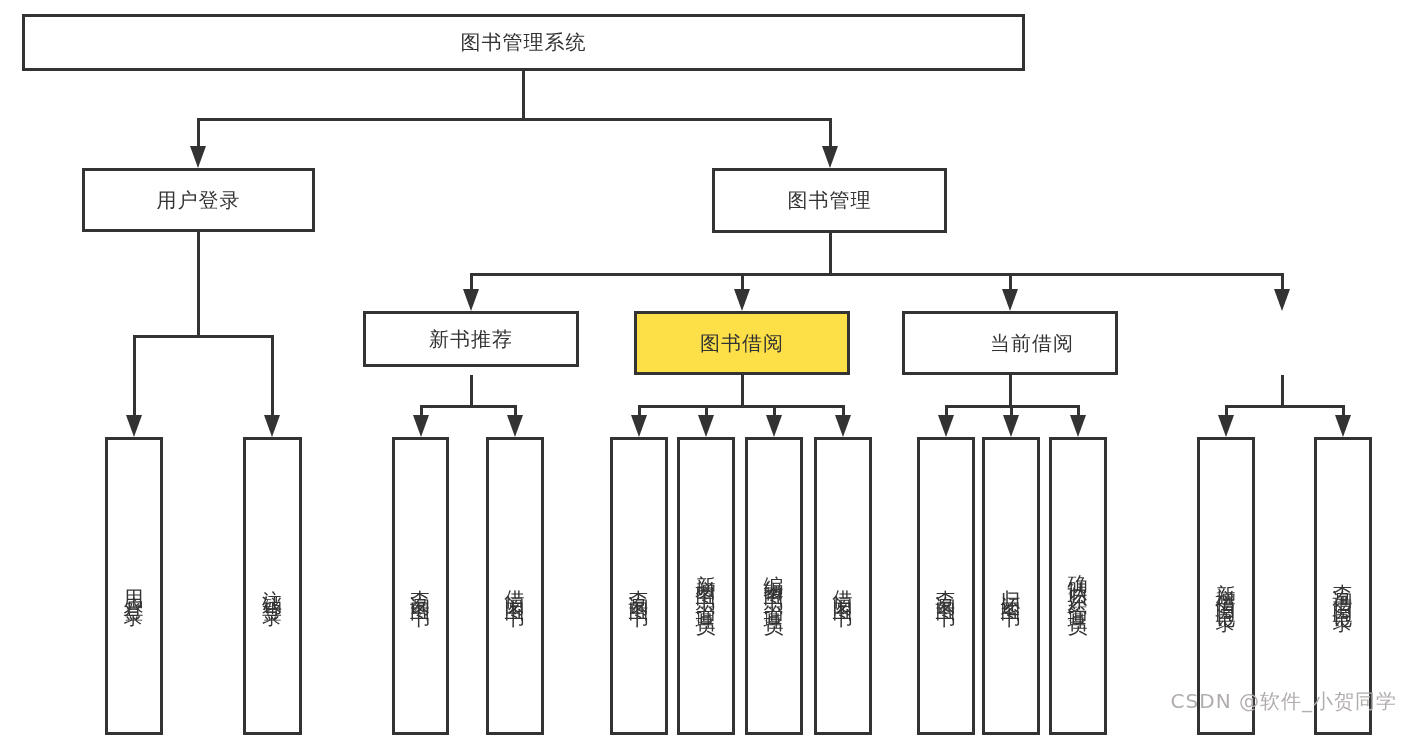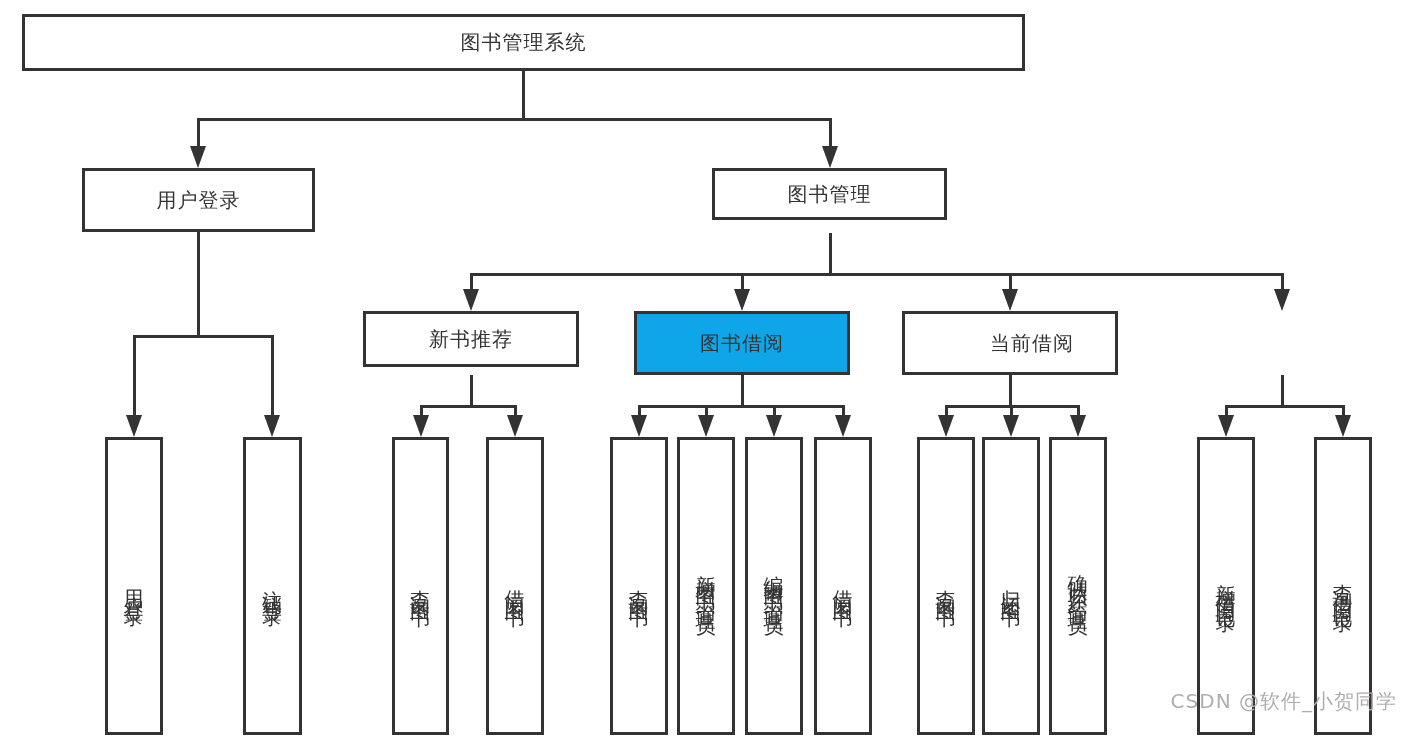--- a/index.html
+++ b/index.html
@@ -62,27 +62,27 @@
 <body>
 
 <div id="canvas">
   <span class="watermark">CSDN @软件_小贺同学</span>
 <div class="node horizontal" style="left: 22px; top: 14px; width: 1003px; height: 57px; border-color: rgb(51, 51, 51); background: rgb(255, 255, 255);">
       <span class="label" style="color: rgb(51, 51, 51);">图书管理系统</span>
     </div>
     <div class="node horizontal" style="left: 82px; top: 168px; width: 233px; height: 64px; border-color: rgb(51, 51, 51); background: rgb(255, 255, 255);">
       <span class="label" style="color: rgb(51, 51, 51);">用户登录</span>
     </div>
-    <div class="node horizontal" style="left: 712px; top: 168px; width: 235px; height: 52px; border-color: rgb(51, 51, 51); background: rgb(255, 255, 255);">
+    <div class="node horizontal" style="left: 712px; top: 168px; width: 235px; height: 65px; border-color: rgb(51, 51, 51); background: rgb(255, 255, 255);">
       <span class="label" style="color: rgb(51, 51, 51);">图书管理</span>
     </div>
     <div class="node horizontal" style="left: 363px; top: 311px; width: 216px; height: 56px; border-color: rgb(51, 51, 51); background: rgb(255, 255, 255);">
       <span class="label" style="color: rgb(51, 51, 51);">新书推荐</span>
     </div>
-    <div class="node horizontal" style="left: 634px; top: 311px; width: 216px; height: 64px; border-color: rgb(51, 51, 51); background: #0ea5e9;">
+    <div class="node horizontal" style="left: 634px; top: 311px; width: 216px; height: 64px; border-color: rgb(51, 51, 51); background: #fde047;">
       <span class="label" style="color: rgb(51, 51, 51);">图书借阅</span>
     </div>
     <div class="node horizontal" style="left: 902px; top: 311px; width: 216px; height: 64px; border-color: rgb(51, 51, 51); background: rgb(255, 255, 255);">
       <span class="label" style="color: rgb(51, 51, 51); margin-left: 44px;">当前借阅</span>
     </div>
     <div class="node vertical" style="left: 105px; top: 437px; width: 58px; height: 298px; border-color: rgb(51, 51, 51); background: rgb(255, 255, 255);">
       <span class="label" style="color: rgb(51, 51, 51);">用户登录</span>
     </div>
     <div class="node vertical" style="left: 243px; top: 437px; width: 59px; height: 298px; border-color: rgb(51, 51, 51); background: rgb(255, 255, 255);">
       <span class="label" style="color: rgb(51, 51, 51);">注销登录</span>

